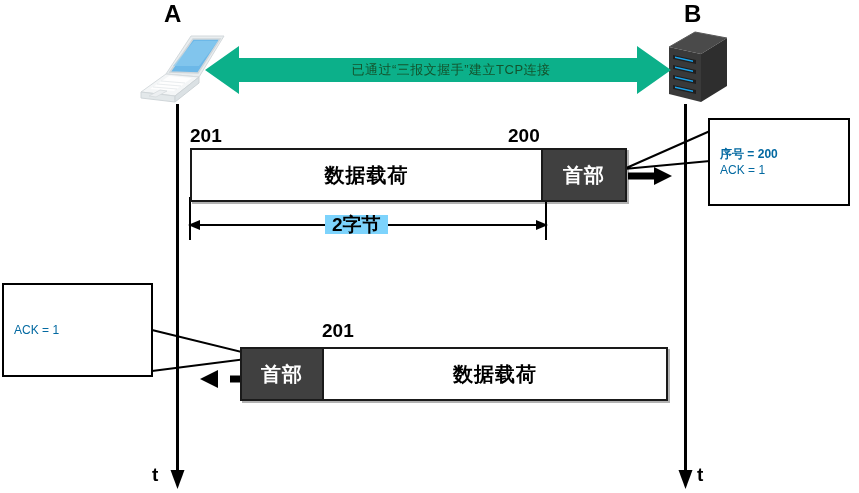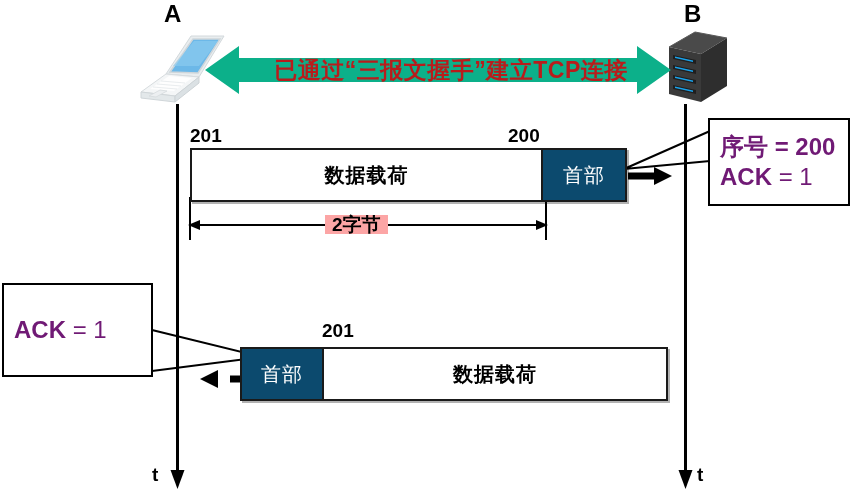--- a/index.html
+++ b/index.html
@@ -34,23 +34,23 @@
 
   
   .handshake{
     height:52px;
   }
   .handshake svg{display:block;}
   .handshake-text{
     position:absolute;
     top:0;left:0;right:0;bottom:0;
     display:flex;align-items:center;justify-content:center;
-    color:#b91c1c;
-    font-size:23px;
-    font-weight:bold;
+    color:#14532d;
+    font-size:13px;
+    font-weight:normal;
     letter-spacing:0.5px;
     padding-left:26px;
     box-sizing:border-box;
     white-space:nowrap;
   }
 
   
   .seg{
     box-sizing:border-box;
     border:2px solid #1a1a1a;
@@ -64,69 +64,69 @@
     display:flex;align-items:center;justify-content:center;
     background:#ffffff;
     color:#000;
     font-size:20px;
     font-weight:bold;
     letter-spacing:1px;
   }
   .seg-header{
     flex:0 0 auto;
     display:flex;align-items:center;justify-content:center;
-    background:#0c4a6e;
+    background:#404040;
     color:#ffffff;
     font-size:20px;
-    font-weight:normal;
+    font-weight:bold;
     letter-spacing:1px;
   }
   .seg-header.left{border-right:2px solid #1a1a1a;}
   .seg-header.right{border-left:2px solid #1a1a1a;}
 
   
   .num-label{
     font-size:19px;
     font-weight:bold;
     color:#000;
     line-height:1;
     white-space:nowrap;
   }
 
   
   .dim-text{
     font-size:19px;
     font-weight:bold;
     color:#000;
-    background:#fca5a5;
+    background:#7dd3fc;
     padding:0 7px;
     line-height:1;
     white-space:nowrap;
   }
 
   
   .callout{
     box-sizing:border-box;
     border:2px solid #000;
     background:#ffffff;
     padding:6px 8px 6px 10px;
     display:flex;
     flex-direction:column;
     justify-content:center;
     gap:2px;
   }
   .callout-line{
-    font-size:24px;
-    color:#701a75;
+    font-size:12px;
+    color:#0369a1;
     line-height:1.18;
     white-space:nowrap;
   }
   .callout-line .k{font-weight:bold;}
   .callout-line .v{font-weight:bold;}
-  .callout-line.ascii .k{font-weight:bold;}
+  .callout-line.ascii .k{font-weight:normal;}
   .callout-line.ascii .v{font-weight:normal;}
 
   
   #overlay{
     position:absolute;left:0;top:0;
     width:859px;height:493px;
     pointer-events:none;
   }
 </style>
 </head>

